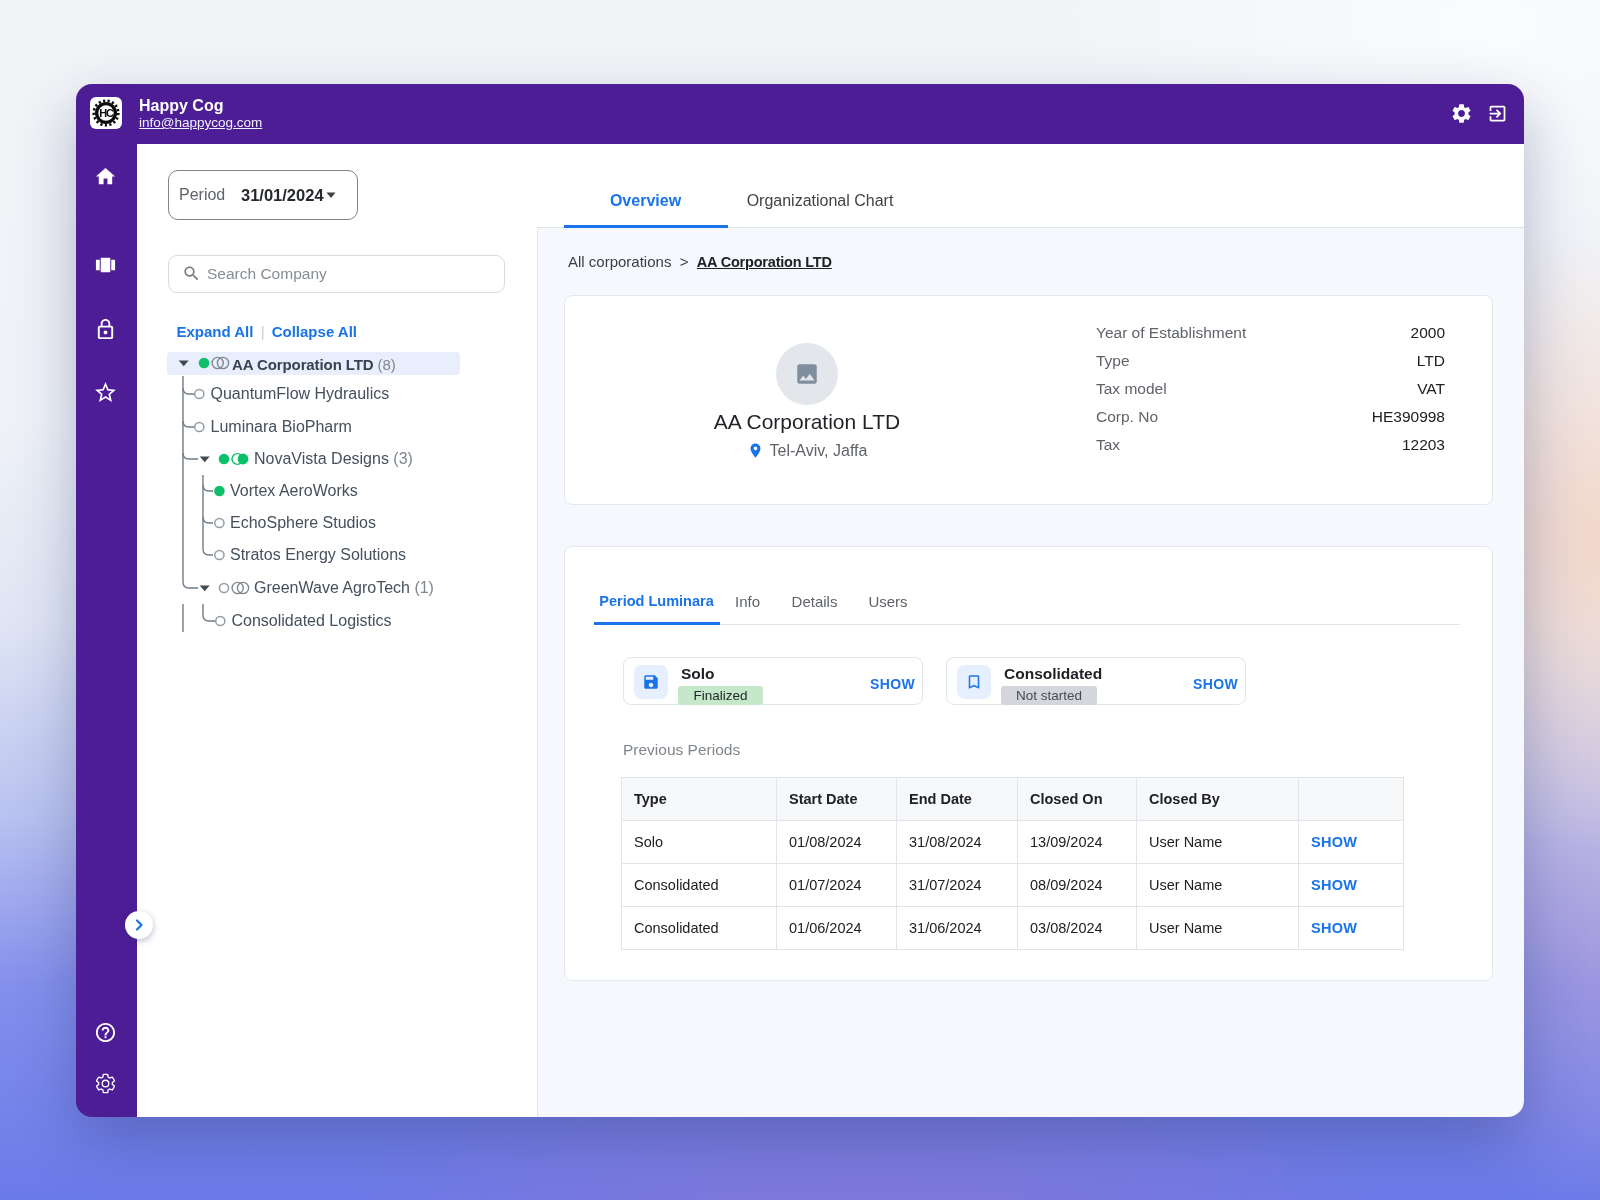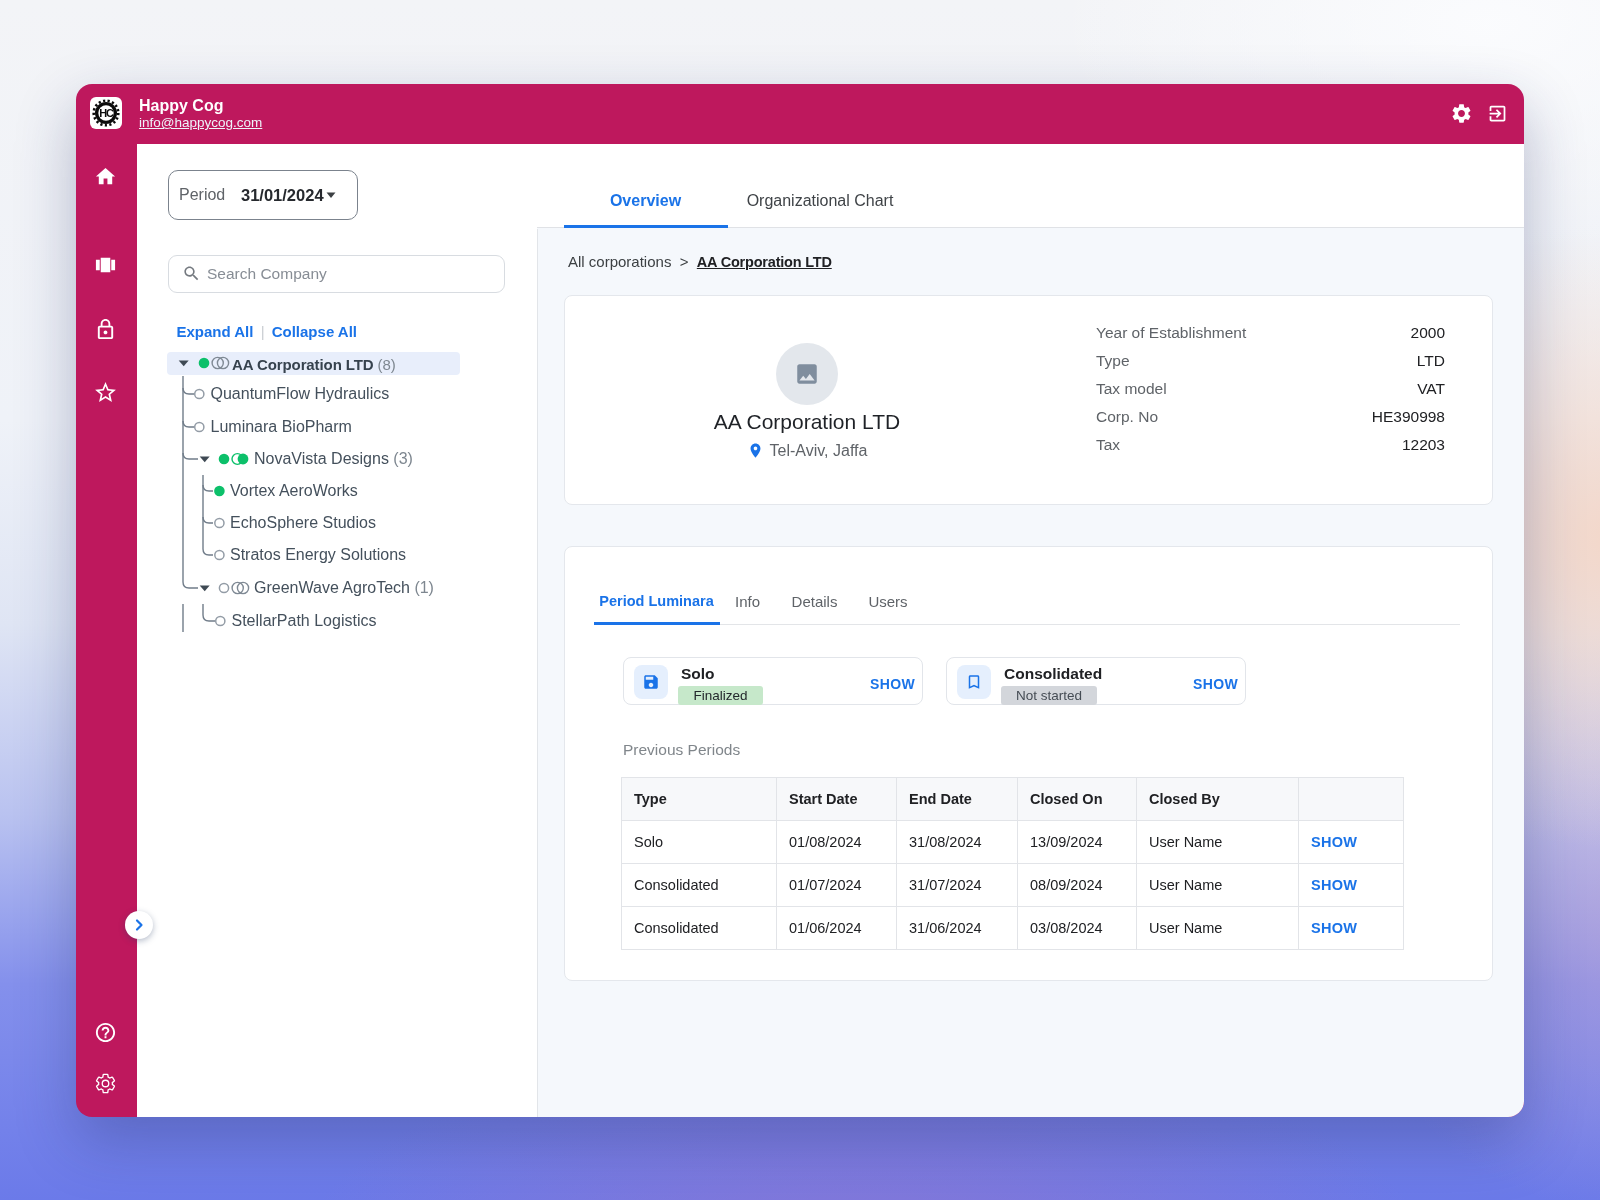--- a/index.html
+++ b/index.html
@@ -10,21 +10,21 @@
     background:
       radial-gradient(620px 330px at 93% 2%, rgba(251,252,254,0.95) 0%, rgba(251,252,254,0.0) 70%),
       radial-gradient(520px 440px at 101% 45%, rgba(244,214,199,0.95) 0%, rgba(244,214,199,0.0) 70%),
       radial-gradient(440px 420px at 103% 77%, rgba(201,162,200,0.45) 0%, rgba(201,162,200,0.0) 70%),
       radial-gradient(880px 370px at 54% 106%, rgba(150,118,205,0.68) 0%, rgba(150,118,205,0.0) 65%),
       linear-gradient(180deg, #f3f4f7 0%, #eff2f8 35%, #dfe5f4 52%, #b9c2f0 68%, #8490ec 82%, #6b7ae9 100%);
   }
   .abs { position:absolute; }
   .win {
     position:absolute; left:76px; top:84px; width:1448px; height:1033px;
-    background:#be185d; border-radius:16px;
+    background:#4c1d95; border-radius:16px;
     box-shadow:0 24px 60px rgba(30,40,100,0.30);
   }
   .leftpanel { position:absolute; left:61px; top:60px; width:400px; height:973px; background:#ffffff; border-bottom-left-radius:0; }
   .rightarea { position:absolute; left:461px; top:60px; width:987px; height:973px; background:#f5f8fc; border-radius:0 0 16px 0; }
   .tabstrip { position:absolute; left:0; top:0; width:987px; height:84px; background:#ffffff; border-bottom:1px solid #e0e2e6; border-radius:0 0 0 0; }
   .card { position:absolute; background:#fff; border:1px solid #e4e7ec; border-radius:8px; }
 </style>
 </head>
 <body>
 <div class="win">
@@ -128,21 +128,21 @@
     </svg>
 
     <div class="abs" style="left:95px; top:211.5px; font-size:15px; letter-spacing:-0.1px; font-weight:bold; color:#36424e;">AA Corporation LTD <span style="font-weight:normal; font-size:15px; color:#7e8790;">(8)</span></div>
     <div class="abs" style="left:73.5px; top:241px; font-size:16px; color:#44505c;">QuantumFlow Hydraulics</div>
     <div class="abs" style="left:73.5px; top:274px; font-size:16px; color:#44505c;">Luminara BioPharm</div>
     <div class="abs" style="left:117px; top:306px; font-size:16px; color:#44505c;">NovaVista Designs <span style="color:#7e8790;">(3)</span></div>
     <div class="abs" style="left:93px; top:338px; font-size:16px; color:#44505c;">Vortex AeroWorks</div>
     <div class="abs" style="left:93px; top:370px; font-size:16px; color:#44505c;">EchoSphere Studios</div>
     <div class="abs" style="left:93px; top:402px; font-size:16px; color:#44505c;">Stratos Energy Solutions</div>
     <div class="abs" style="left:117px; top:435px; font-size:16px; color:#44505c;">GreenWave AgroTech <span style="color:#7e8790;">(1)</span></div>
-    <div class="abs" style="left:94.5px; top:468px; font-size:16px; color:#44505c;">StellarPath Logistics</div>
+    <div class="abs" style="left:94.5px; top:468px; font-size:16px; color:#44505c;">Consolidated Logistics</div>
   </div>
 
   <div class="abs" style="left:48.5px; top:826.5px; width:28px; height:28px; background:#fff; border-radius:50%; box-shadow:0 2px 6px rgba(40,60,100,0.35); z-index:5;">
     <svg width="28" height="28" viewBox="0 0 28 28" fill="none" stroke="#1a73e8" stroke-width="2.2" stroke-linecap="round" stroke-linejoin="round">
         <path d="M12 9.5l4.5 4.5-4.5 4.5"></path>
       </svg>
   </div>
 
   <div class="rightarea">
     <div class="tabstrip"></div>

